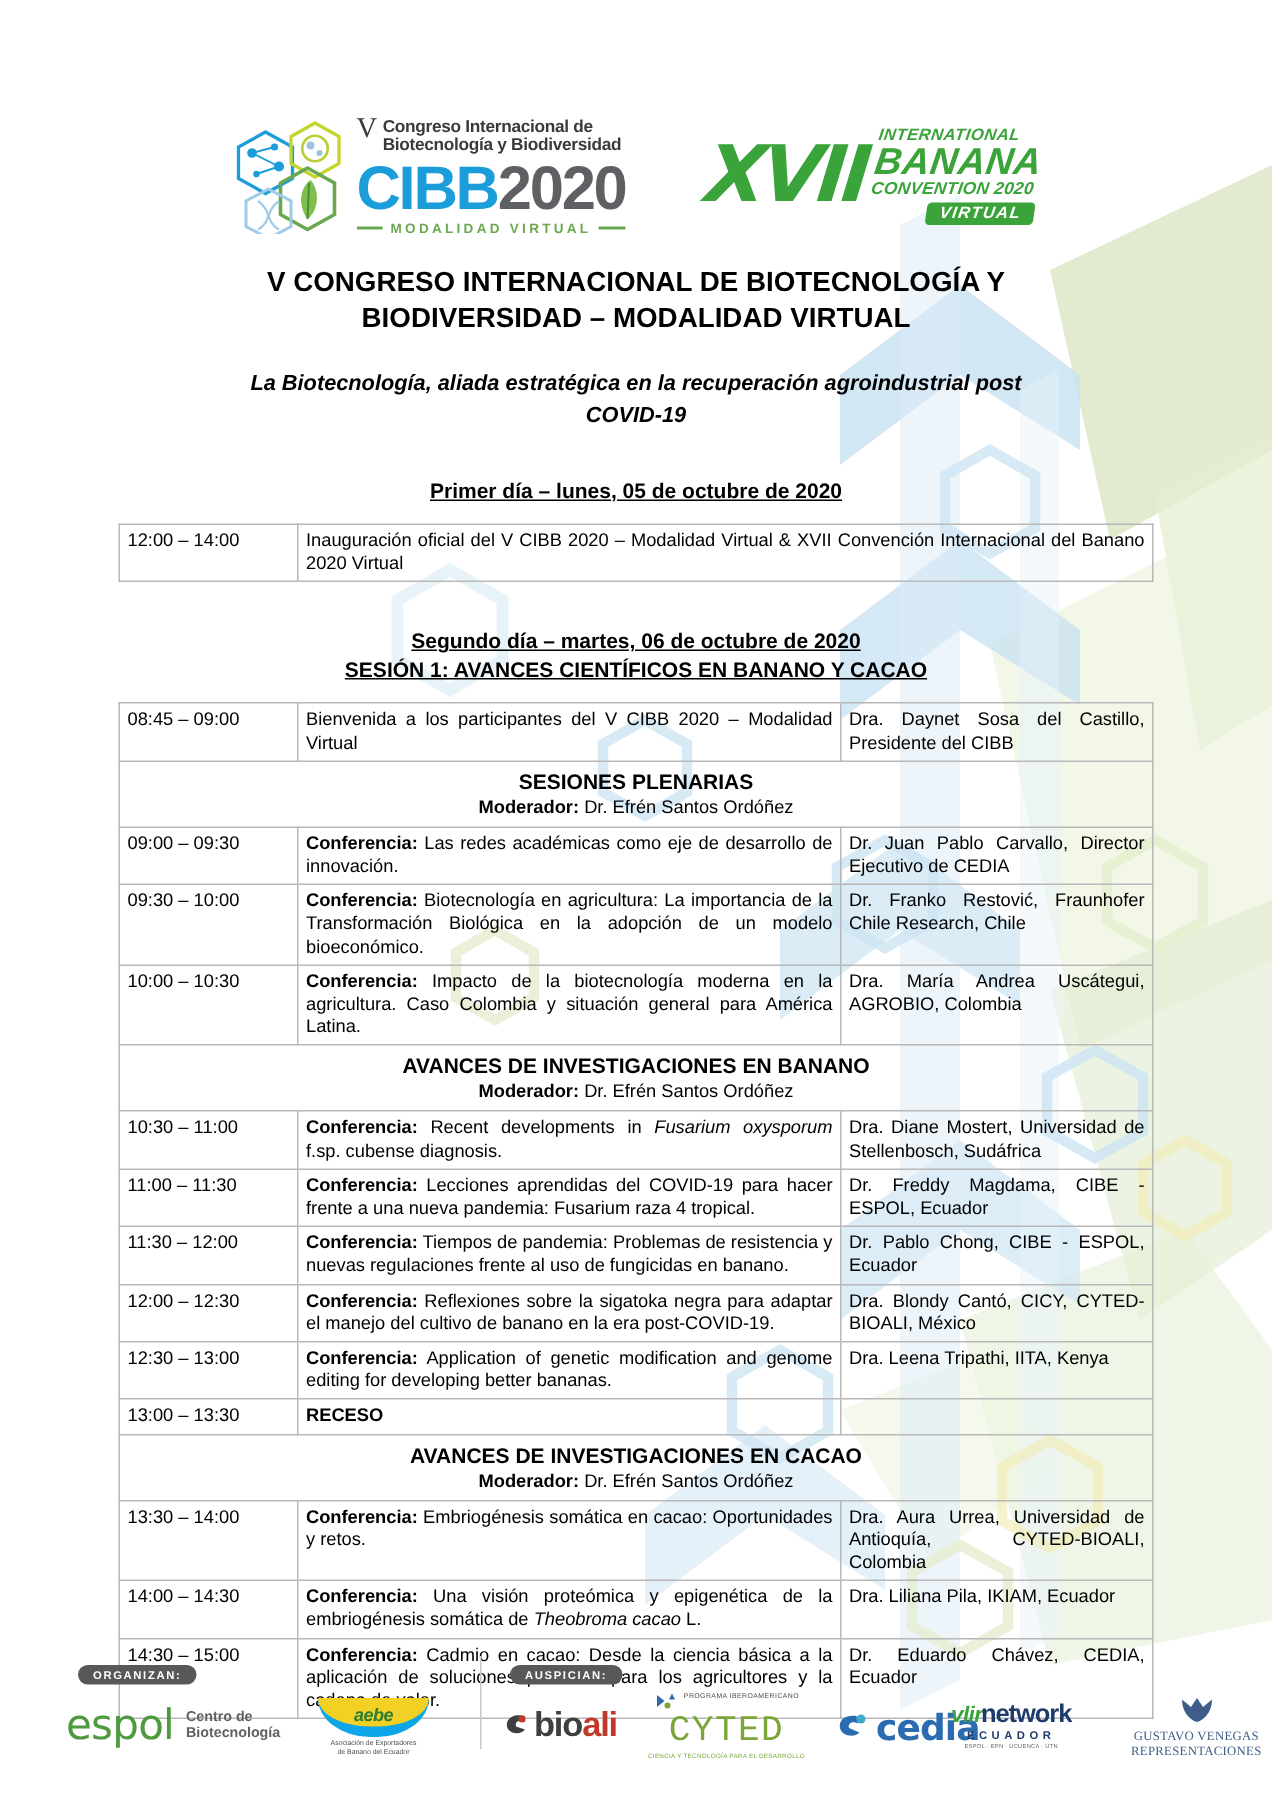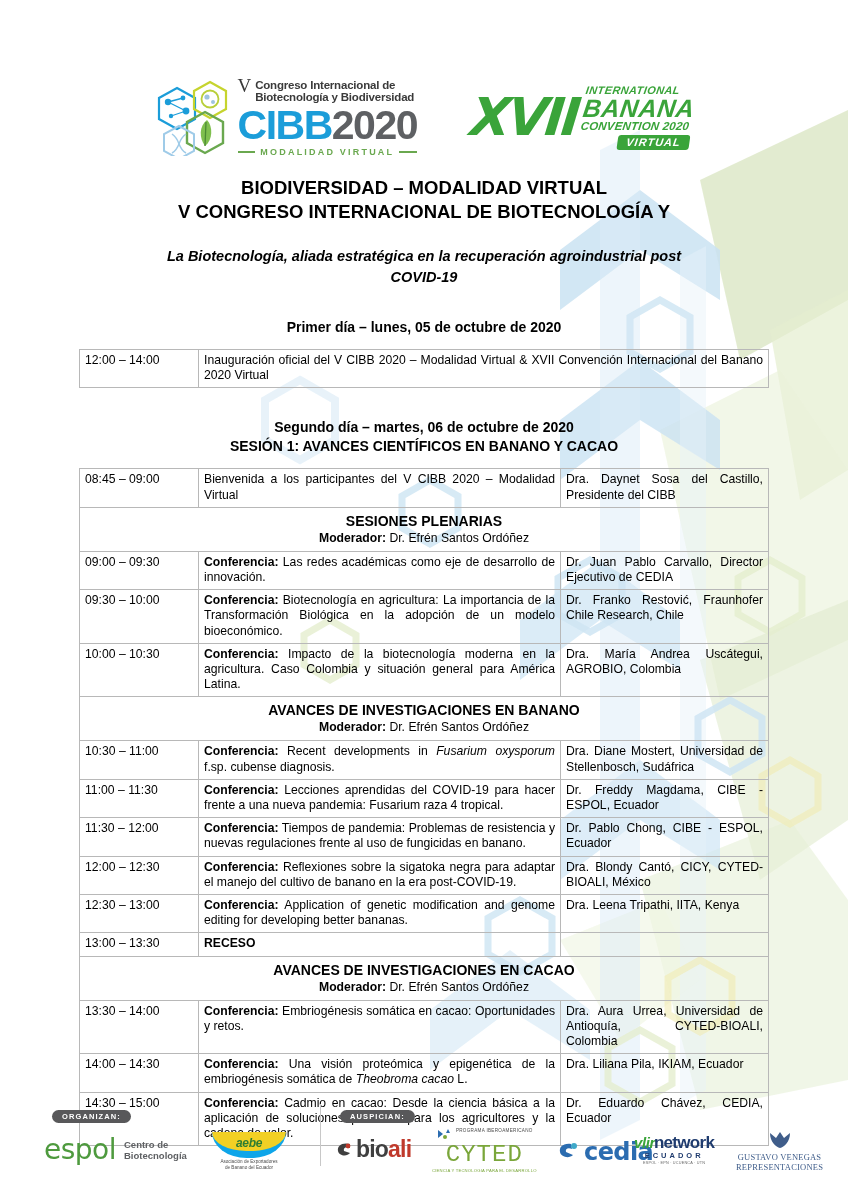--- a/index.html
+++ b/index.html
@@ -177,20 +177,21 @@
     line-height: 21px;
     margin: 22px auto 16px auto;
     width: 630px;
   }
   .day-heading {
     text-align: center;
     font-size: 14px;
     font-weight: 700;
     line-height: 19px;
     margin-top: 26px;
+    text-decoration: underline;
   }
   .day-heading.tight { margin-top: 0; }
   .day-block { margin-top: 30px; text-align: center; }
 
   
   .sched {
     border-collapse: collapse;
     width: 690px;
     margin: 12px auto 0 auto;
     table-layout: fixed;
@@ -358,21 +359,21 @@
     margin-left: -1px;
   }
   .vlir-ec {
     font-size: 7.5px; font-weight: 700; color: #1f3b6e;
     letter-spacing: 3px; line-height: 9px;
   }
   .vlir-sub {
     font-size: 3.8px; color: #6a6a6a; letter-spacing: 0.2px;
     line-height: 4.6px; margin-top: 1px;
   }
-  .gv-wrap { flex-direction: column; align-items: center; }
+  .gv-wrap { flex-direction: column; align-items: center; margin-left: 18px; }
   .gv-name {
     font-family: "Liberation Serif", serif;
     font-size: 8.5px;
     color: #3f5d8a;
     letter-spacing: 0.2px;
     line-height: 10px;
     text-align: center;
   }
 </style>
 </head>
@@ -475,22 +476,22 @@
       <div class="xvii-right">
         <div class="xvii-intl">INTERNATIONAL</div>
         <div class="xvii-banana">BANANA</div>
         <div class="xvii-conv">CONVENTION 2020</div>
         <div class="xvii-virtual">VIRTUAL</div>
       </div>
     </div>
   </div>
 
   <div class="main-title">
+    <div>V CONGRESO INTERNACIONAL DE BIOTECNOLOGÍA Y</div>
     <div>BIODIVERSIDAD – MODALIDAD VIRTUAL</div>
-    <div>V CONGRESO INTERNACIONAL DE BIOTECNOLOGÍA Y</div>
   </div>
 
   <div class="subtitle">
     <div>La Biotecnología, aliada estratégica en la recuperación agroindustrial post</div>
     <div>COVID-19</div>
   </div>
 
   <div class="day-block">
     <div class="day-heading tight">Primer día – lunes, 05 de octubre de 2020</div>
   </div>

